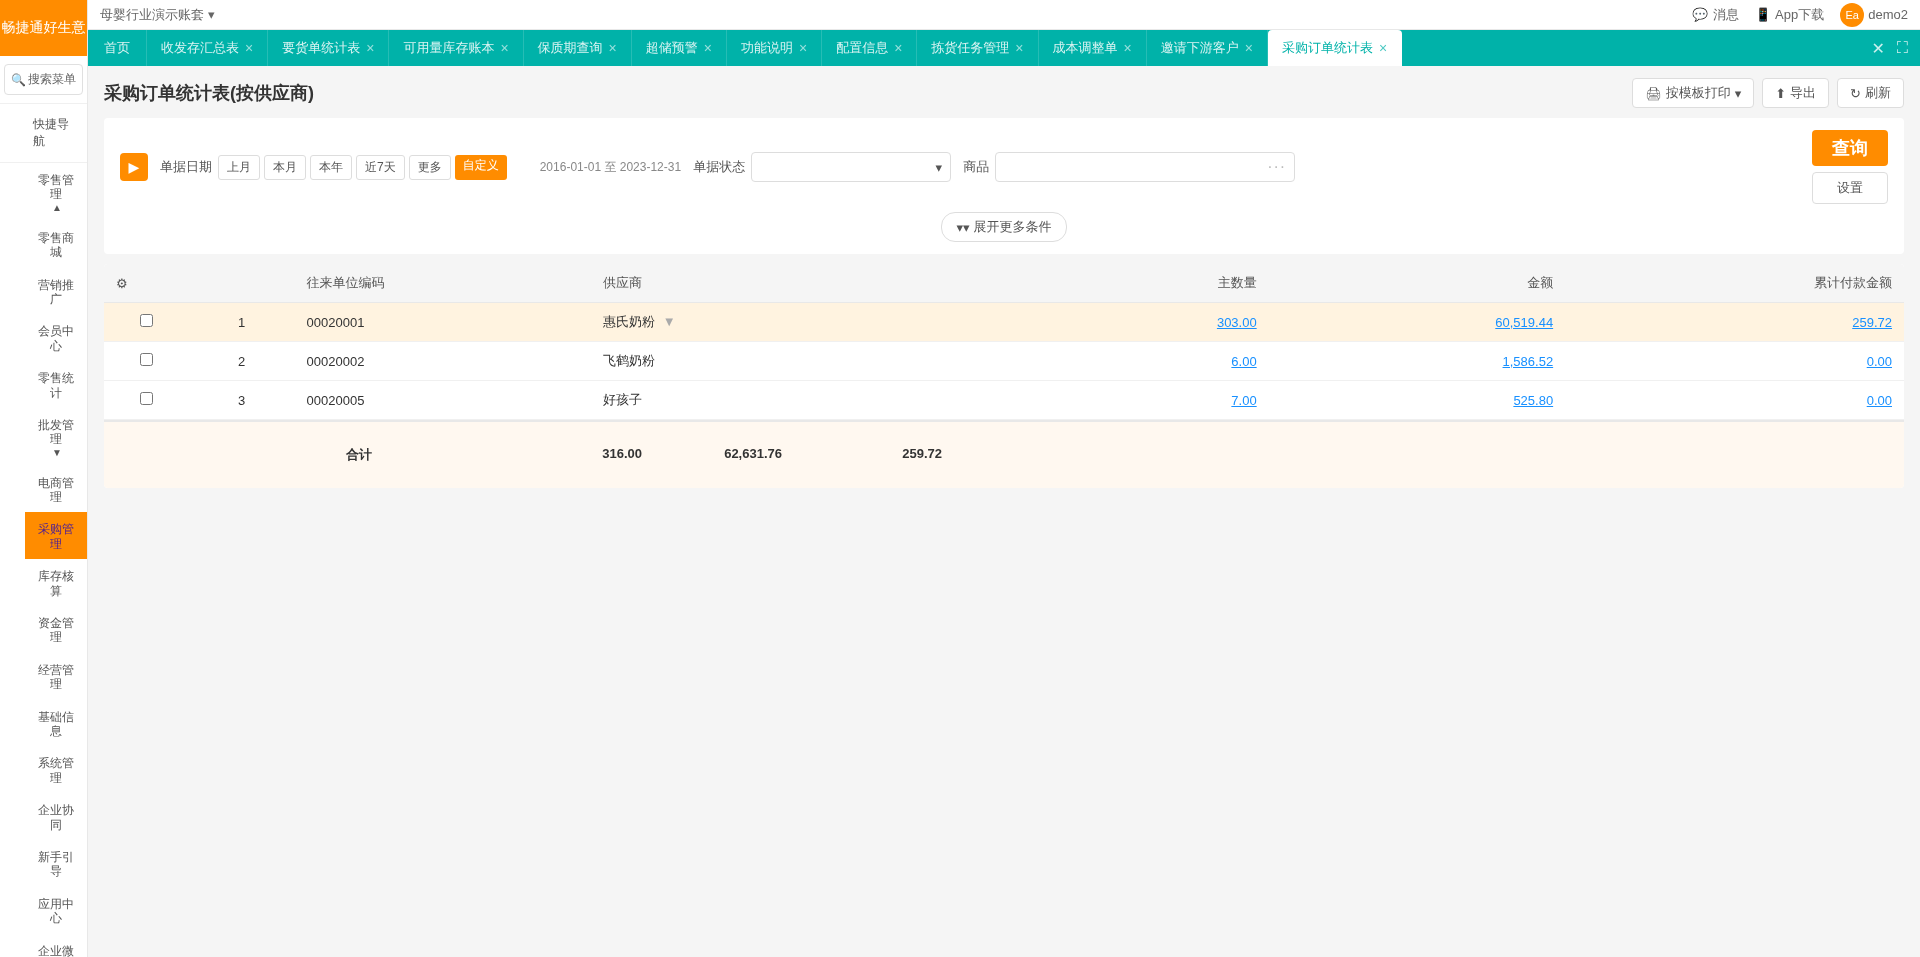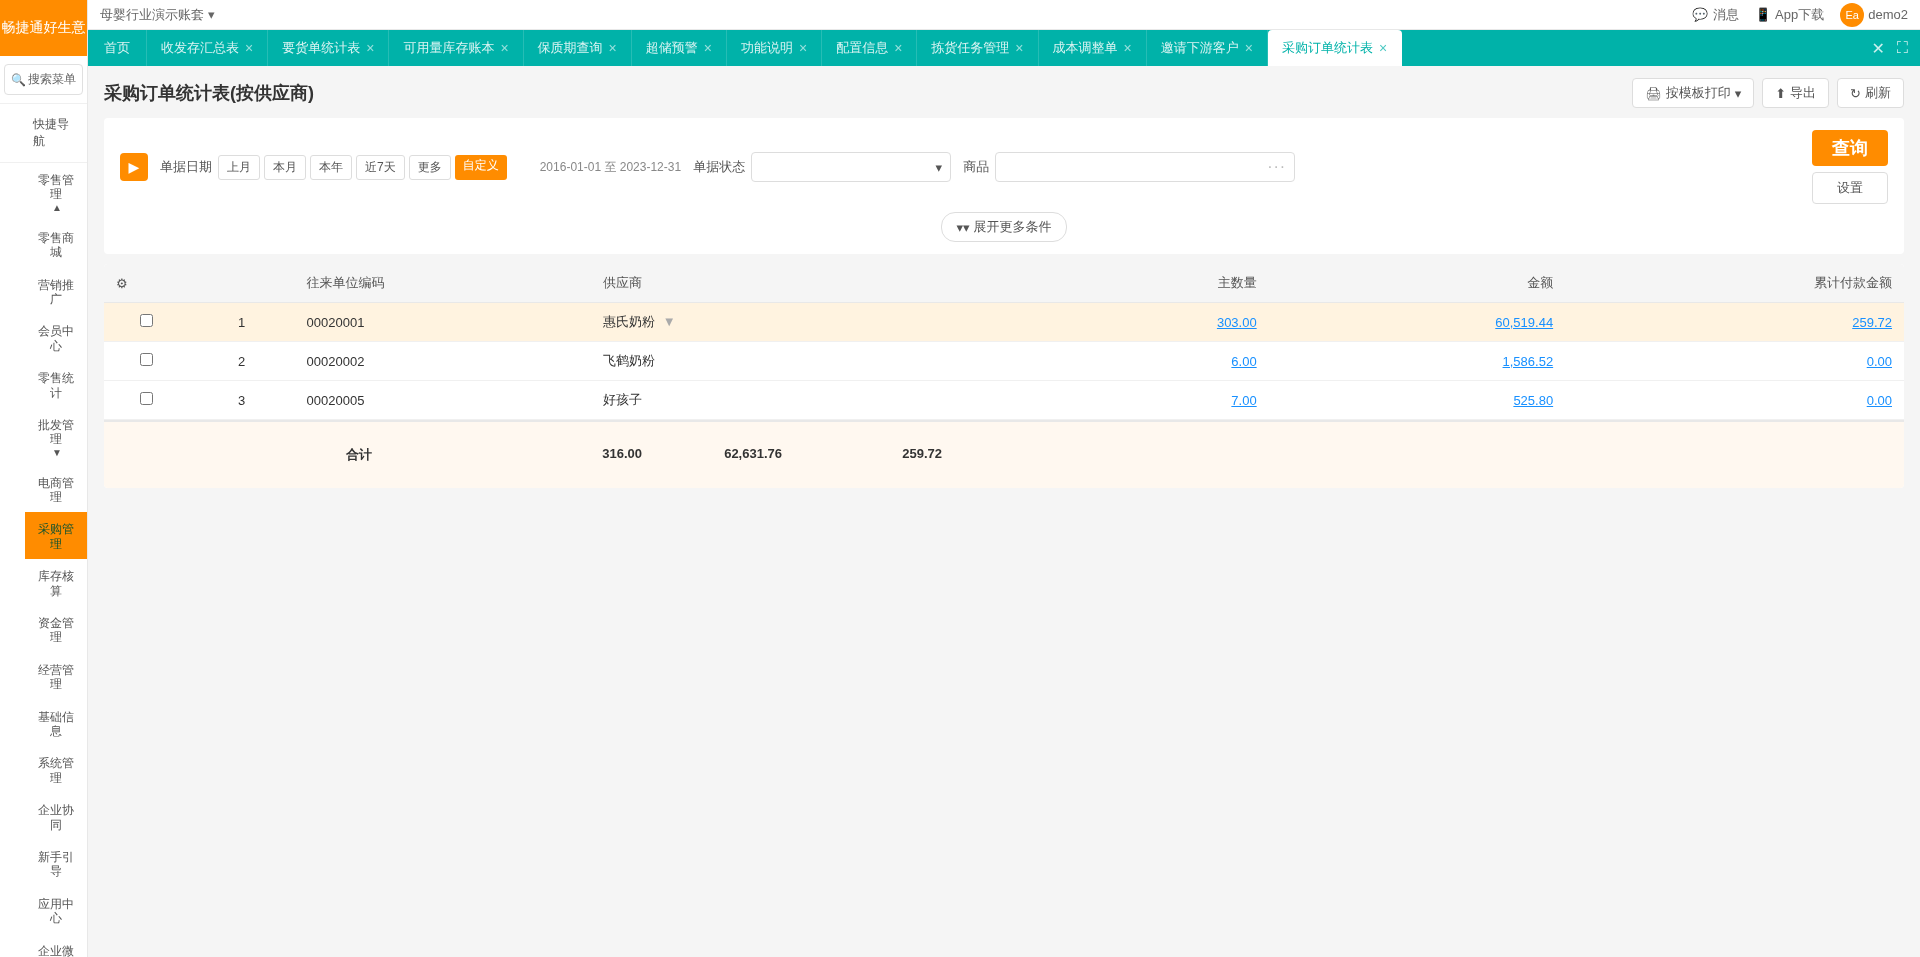--- a/index.html
+++ b/index.html
@@ -7,21 +7,21 @@
 
     
     .sidebar { width: 88px; background: #fff; display: flex; flex-direction: column; border-right: 1px solid #e8e8e8; flex-shrink: 0; }
     .sidebar-logo { height: 56px; background: #ff8c00; display: flex; align-items: center; justify-content: center; flex-direction: column; }
     .sidebar-logo-icon { width: 36px; height: 36px; background: #fff; border-radius: 50%; display: flex; align-items: center; justify-content: center; color: #ff8c00; font-weight: bold; font-size: 14px; }
     .sidebar-logo-text { color: #fff; font-size: 14px; margin-top: 20px; }
     .sidebar-search { padding: 8px 4px; border-bottom: 1px solid #f0f0f0; }
     .sidebar-search-btn { width: 100%; padding: 6px 0; background: none; border: 1px solid #e0e0e0; border-radius: 4px; cursor: pointer; font-size: 12px; color: #666; display: flex; align-items: center; justify-content: center; gap: 2px; }
     .sidebar-nav-section { padding: 4px 0; border-bottom: 1px solid #f0f0f0; }
     .sidebar-nav-item { display: flex; flex-direction: column; align-items: center; justify-content: center; padding: 8px 8px; cursor: pointer; color: #555; font-size: 12px; min-height: 44px; margin-left: 25px; }
-    .sidebar-nav-item.active { background: #ff8c00; color: #14532d; justify-content: center; }
+    .sidebar-nav-item.active { background: #ff8c00; color: #4c1d95; justify-content: center; }
     .nav-arrow { font-size: 10px; margin-left: 2px; }
     .nav-label { margin-top: 2px; text-align: center; line-height: 1.2; }
 
     
     .main { flex: 1; display: flex; flex-direction: column; overflow: hidden; }
 
     
     .topbar { height: 30px; background: #fff; display: flex; align-items: center; justify-content: space-between; padding: 0 12px; border-bottom: 1px solid #e8e8e8; flex-shrink: 0; }
     .topbar-left { display: flex; align-items: center; gap: 8px; color: #666; font-size: 13px; }
     .topbar-dropdown { display: flex; align-items: center; gap: 4px; cursor: pointer; }

